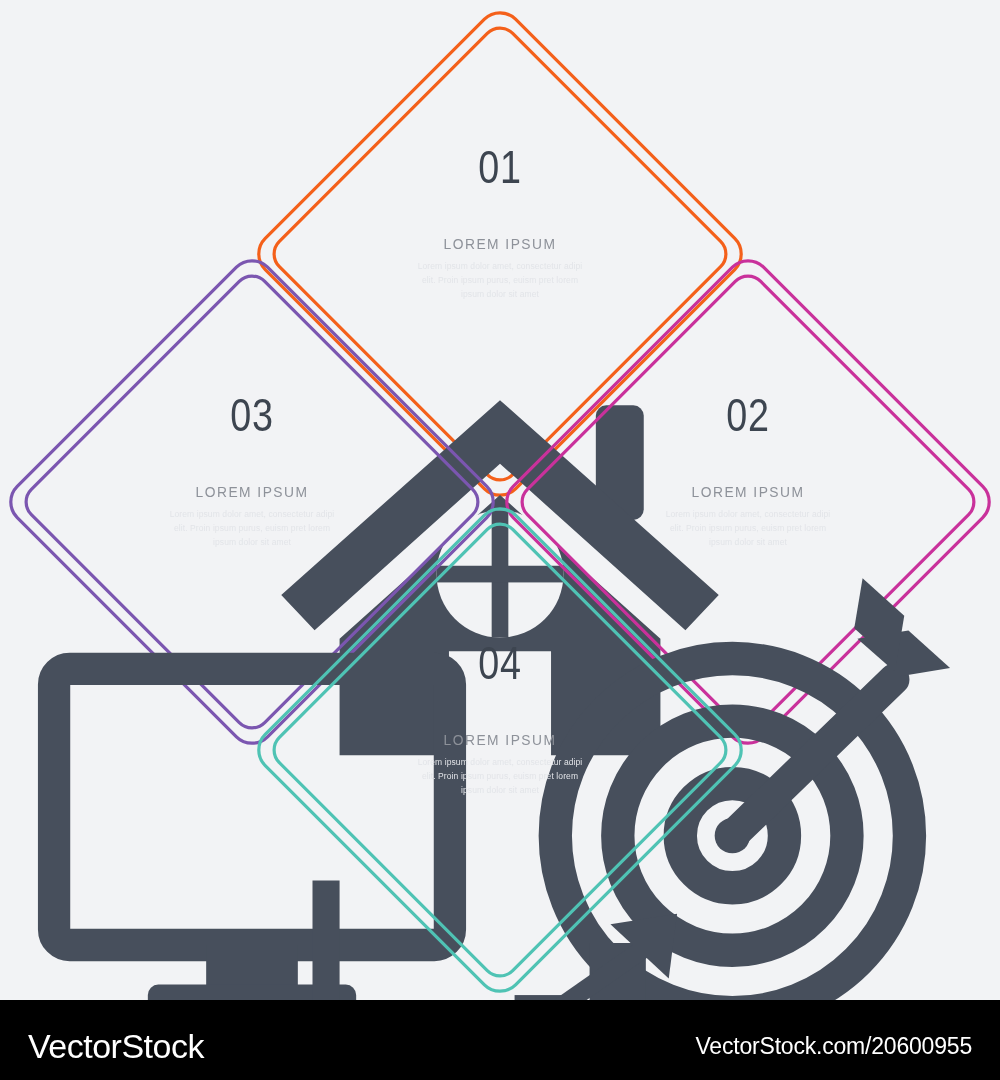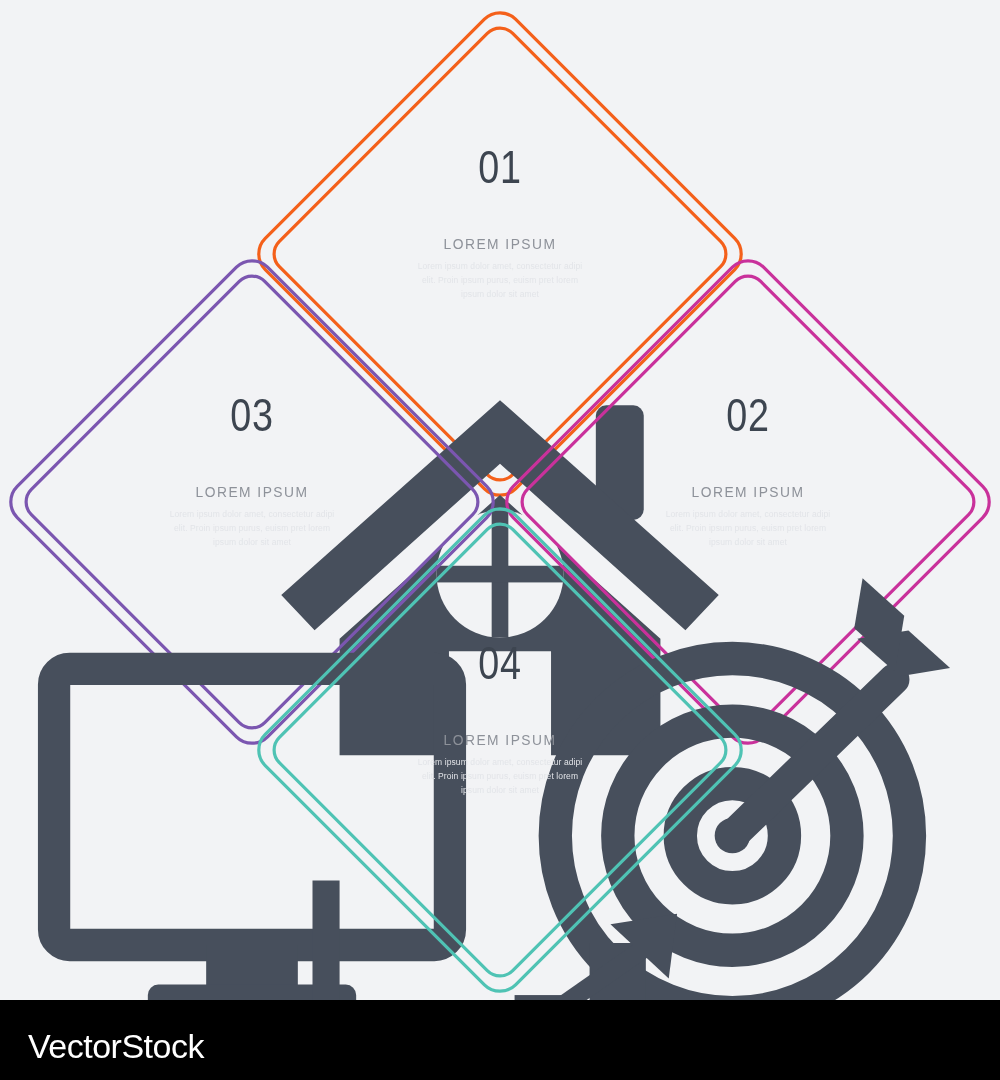--- a/index.html
+++ b/index.html
@@ -243,13 +243,14 @@
         <path d="M10 32 L40 11" stroke="#474f5c" stroke-width="1.8" fill="none"></path>
         <path d="M34.6 10.2 L41 9.2 L40.2 15.4 Z" fill="#474f5c"></path>
       </svg>
     </div>
   </div>
 
 </div>
 
 <div id="footer">
   <div class="wm-left">VectorStock</div>
+  <div class="wm-right">VectorStock.com/20600955</div>
 </div>
 
 </body></html>

